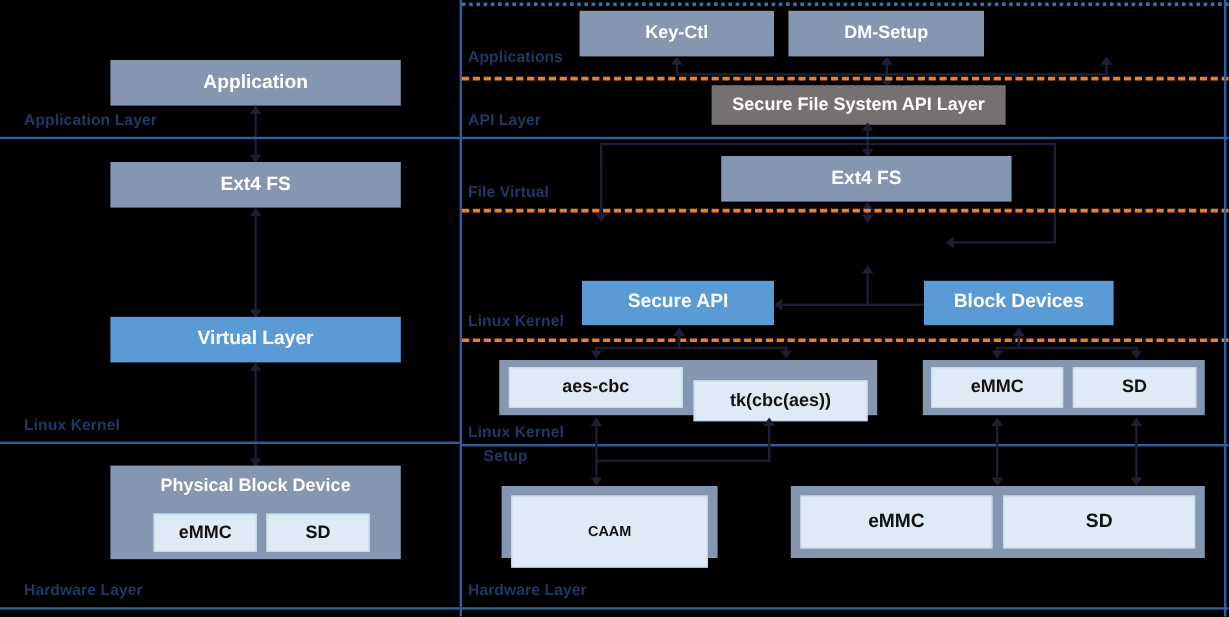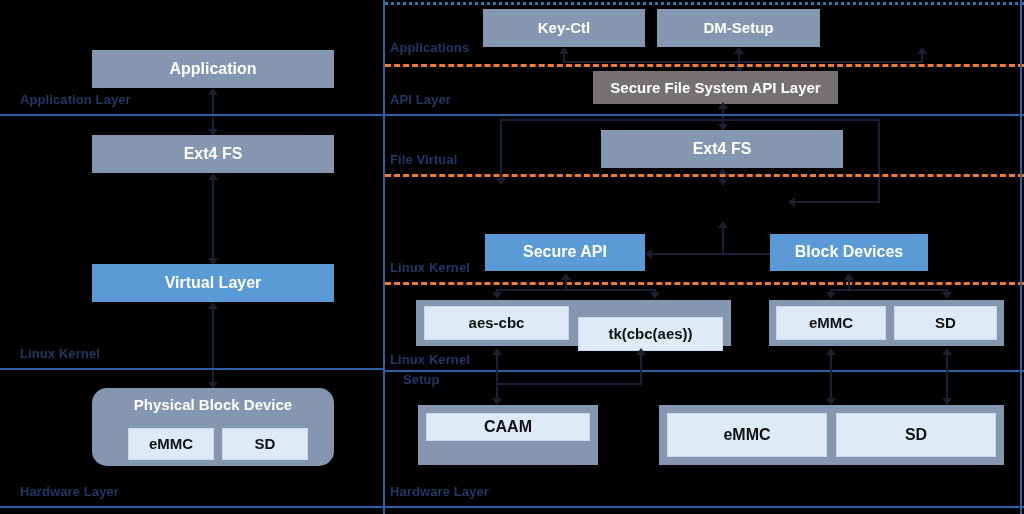--- a/index.html
+++ b/index.html
@@ -59,21 +59,21 @@
 
   <div class="box b-blue" style="left:92px;top:264px;width:242px;height:38px;font-size:16px;">Virtual Layer</div>
 
   <div class="conn cv" style="left:212px;top:304px;height:84px;"></div>
   <div class="arrowhead ah-up" style="left:208px;top:302px;"></div>
   <div class="arrowhead ah-down" style="left:208px;top:382px;"></div>
 
   <div class="caption" style="left:20px;top:346px;">Linux Kernel</div>
   <div class="hline" style="left:0;top:368px;width:383px;"></div>
 
-  <div class="box b-group" style="left:92px;top:388px;width:242px;height:78px;display:block;border-radius:15px;">
+  <div class="box b-group" style="left:92px;top:388px;width:242px;height:78px;display:block;">
     <div style="position:absolute;left:0;top:9px;width:100%;text-align:center;color:#fff;font-size:15px;font-weight:bold;">Physical Block Device</div>
   </div>
   <div class="box b-light" style="left:128px;top:428px;width:86px;height:32px;font-size:15px;">eMMC</div>
   <div class="box b-light" style="left:222px;top:428px;width:86px;height:32px;font-size:15px;">SD</div>
 
   <div class="caption" style="left:20px;top:484px;">Hardware Layer</div>
   <div class="hline" style="left:0;top:506px;width:383px;"></div>
 
   <div class="dotline" style="left:385px;top:2px;width:639px;"></div>
 
@@ -167,21 +167,21 @@
   <div class="conn ch" style="left:496px;top:383px;width:146px;"></div>
 
   <div class="conn cv" style="left:830px;top:352px;height:50px;"></div>
   <div class="arrowhead ah-up" style="left:826px;top:348px;"></div>
   <div class="arrowhead ah-down" style="left:826px;top:398px;"></div>
   <div class="conn cv" style="left:946px;top:352px;height:50px;"></div>
   <div class="arrowhead ah-up" style="left:942px;top:348px;"></div>
   <div class="arrowhead ah-down" style="left:942px;top:398px;"></div>
 
   <div class="box b-group" style="left:418px;top:405px;width:180px;height:60px;"></div>
-  <div class="box b-light" style="left:426px;top:413px;width:164px;height:28px;font-size:16px;">CAAM</div>
+  <div class="box b-light" style="left:426px;top:413px;width:164px;height:60px;font-size:12px;">CAAM</div>
 
   <div class="box b-group" style="left:659px;top:405px;width:345px;height:60px;"></div>
   <div class="box b-light" style="left:667px;top:413px;width:160px;height:44px;font-size:16px;">eMMC</div>
   <div class="box b-light" style="left:836px;top:413px;width:160px;height:44px;font-size:16px;">SD</div>
 
   <div class="caption" style="left:390px;top:484px;">Hardware Layer</div>
   <div class="hline" style="left:385px;top:506px;width:639px;"></div>
 
   <div class="vline" style="left:1020px;top:0;height:514px;"></div>
 

